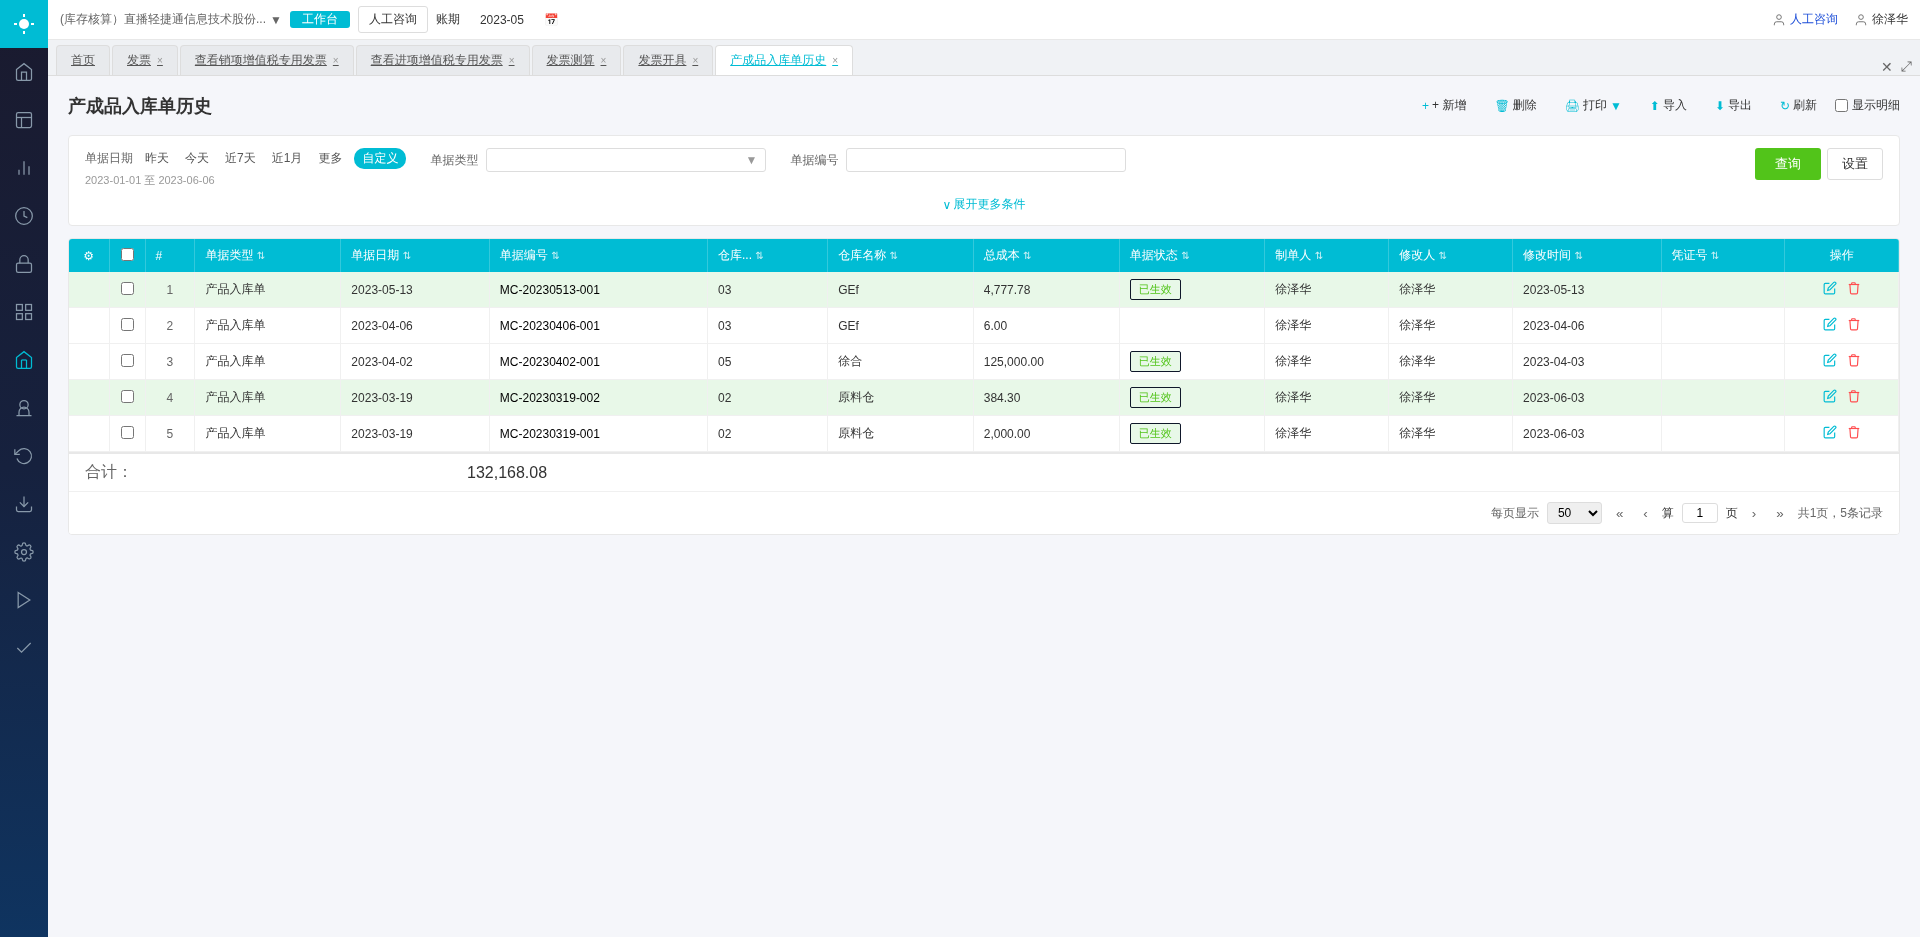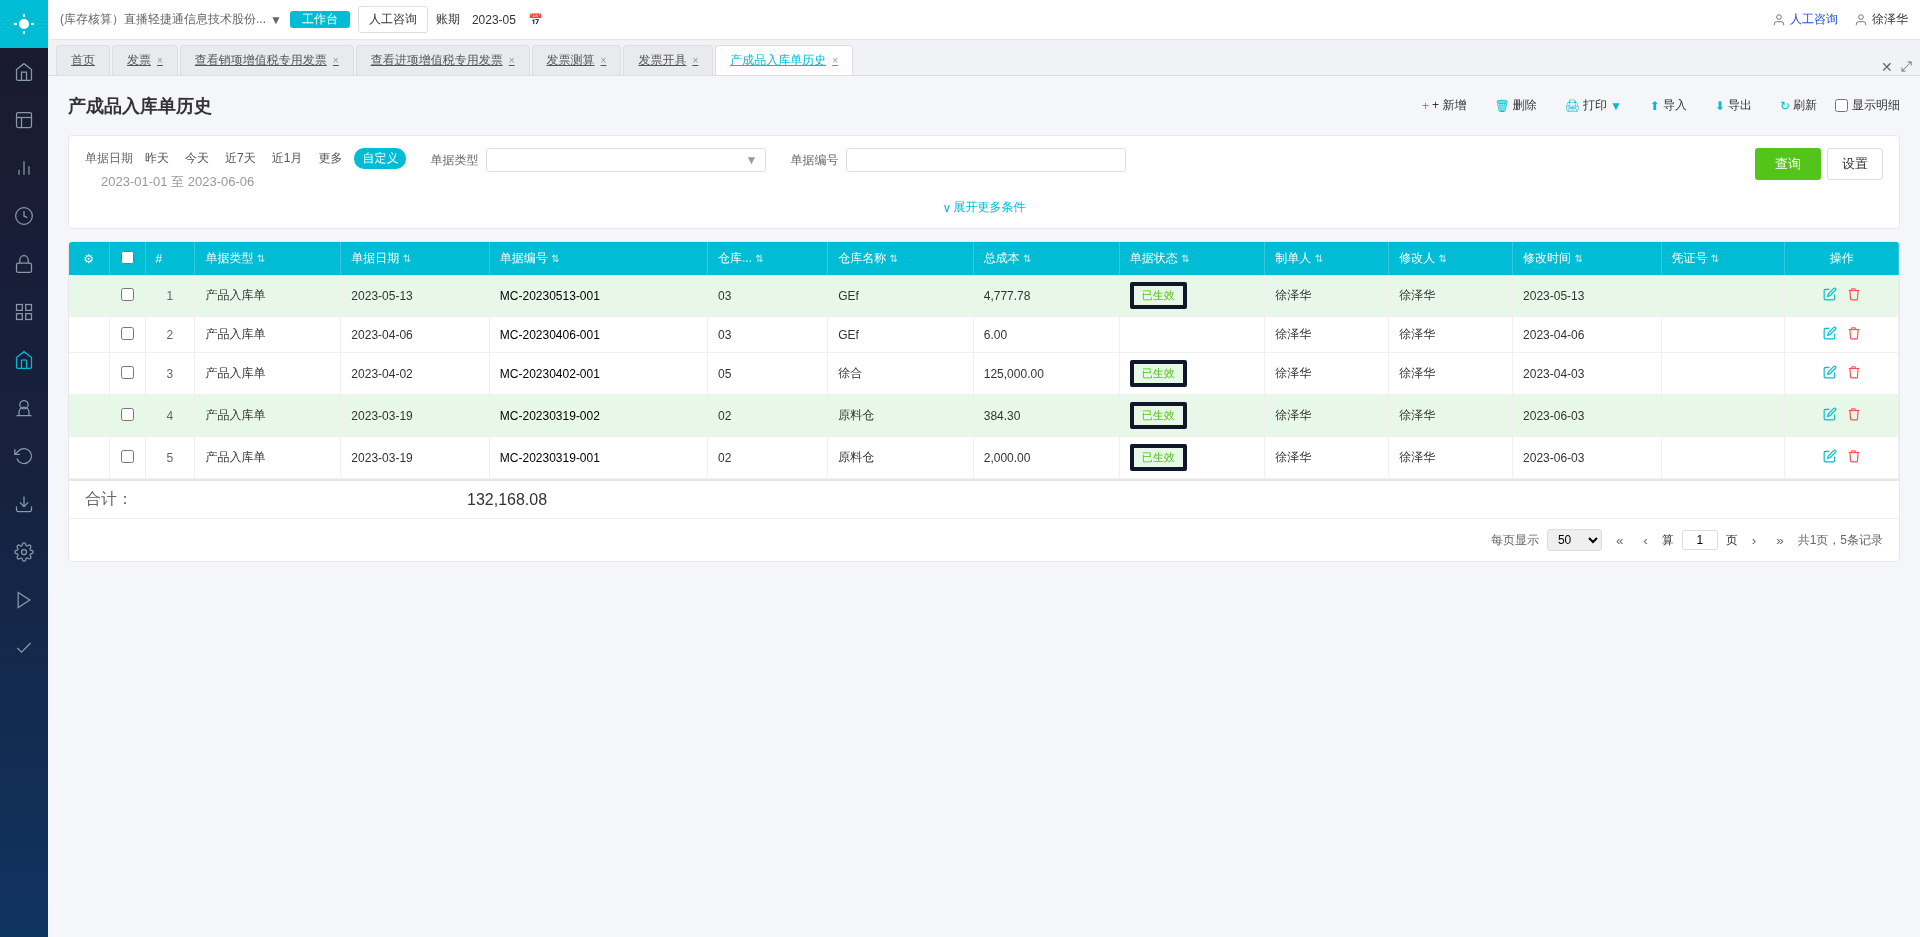--- a/index.html
+++ b/index.html
@@ -18,21 +18,21 @@
     
     .main-content { flex: 1; display: flex; flex-direction: column; background: #f5f6fa; }
 
     
     .top-header { height: 40px; background: white; display: flex; align-items: center; padding: 0 12px; border-bottom: 1px solid #e8e8e8; justify-content: space-between; }
     .top-header-left { display: flex; align-items: center; gap: 8px; }
     .company-name { font-size: 12px; color: #333; display: flex; align-items: center; gap: 4px; }
     .company-name span { color: #666; }
     .btn-workbench { background: #00bcd4; color: white; border: none; padding: 0 12px; border-radius: 3px; cursor: pointer; font-size: 12px; }
     .btn-cutoff { background: white; color: #333; border: 1px solid #ddd; padding: 4px 10px; border-radius: 3px; cursor: pointer; font-size: 12px; }
-    .accounting-period { font-size: 12px; color: #333; display: flex; align-items: center; gap: 12px; }
+    .accounting-period { font-size: 12px; color: #333; display: flex; align-items: center; gap: 20px; }
     .top-header-right { display: flex; align-items: center; gap: 16px; }
     .user-service { font-size: 12px; color: #1d4ed8; display: flex; align-items: center; gap: 4px; }
     .user-name { font-size: 12px; color: #333; display: flex; align-items: center; gap: 4px; }
 
     
     .tab-bar { height: 36px; background: #f0f2f5; display: flex; align-items: flex-end; padding: 0 8px; border-bottom: 1px solid #ddd; gap: 2px; }
     .tab { height: 30px; padding: 0 14px; display: flex; align-items: center; gap: 6px; background: #e8eaed; border-radius: 4px 4px 0 0; cursor: pointer; font-size: 12px; color: #555; border: 1px solid #ddd; border-bottom: none; text-decoration: underline; }
     .tab.active { background: white; color: #00bcd4; font-weight: 500; }
     .tab-close { color: #999; font-size: 10px; cursor: pointer; }
     .window-controls { margin-left: auto; display: flex; gap: 8px; align-items: center; }
@@ -44,21 +44,21 @@
     .page-title { font-size: 18px; font-weight: 600; color: #333; }
     .toolbar { display: flex; gap: 8px; align-items: center; }
     .toolbar-btn { display: flex; align-items: center; gap: 3px; padding: 5px 10px; border: none; background: none; cursor: pointer; font-size: 12px; color: #333; }
 
     
     .filter-area { background: white; border-radius: 4px; padding: 12px 16px; margin-bottom: 12px; border: 1px solid #e8e8e8; }
     .filter-group { display: flex; align-items: center; gap: 8px; }
     .filter-label { font-size: 12px; color: #666; white-space: nowrap; }
     .date-shortcut { font-size: 12px; color: #555; cursor: pointer; padding: 2px 4px; }
     .date-shortcut.custom { background: #00bcd4; color: white; padding: 2px 8px; border-radius: 10px; }
-    .date-range-text { font-size: 13px; color: #999; margin-left: 16px; }
+    .date-range-text { font-size: 11px; color: #999; }
     .filter-select { border: 1px solid #ddd; border-radius: 3px; padding: 4px 8px; font-size: 12px; min-width: 200px; color: #333; display: flex; align-items: center; justify-content: space-between; cursor: pointer; }
     .filter-input { border: 1px solid #ddd; border-radius: 3px; padding: 4px 8px; font-size: 12px; min-width: 200px; color: #333; }
     .expand-more { color: #00bcd4; font-size: 12px; cursor: pointer; display: flex; align-items: center; gap: 2px; }
     .btn-query { background: #52c41a; color: white; border: none; padding: 6px 20px; border-radius: 3px; cursor: pointer; font-size: 13px; font-weight: 500; }
     .btn-reset { background: white; color: #333; border: 1px solid #ddd; padding: 6px 14px; border-radius: 3px; cursor: pointer; font-size: 13px; }
 
     
     .table-container { background: white; border-radius: 4px; border: 1px solid #e8e8e8; overflow: hidden; }
     table { width: 100%; border-collapse: collapse; }
     thead tr { background: #00bcd4; color: white; }
@@ -67,21 +67,21 @@
     thead th.col-check { width: 36px; text-align: center; }
     thead th.col-ops { text-align: center; }
     thead th .sort-icon { font-size: 10px; color: rgba(255,255,255,0.8); }
     tbody tr { border-bottom: 1px solid #f0f0f0; }
     tbody tr.row-highlighted { background: #e8f8e8; }
     tbody td { padding: 7px 10px; font-size: 12px; color: #333; border-right: 1px solid #f0f0f0; }
     tbody td.col-check { text-align: center; }
     tbody td.col-num { text-align: center; color: #666; }
     .link-text { color: #000000; cursor: pointer; margin-top: 31px; }
     .status-badge { display: inline-block; padding: 2px 8px; border-radius: 2px; font-size: 11px; }
-    .status-active { background: #e8f8e8; color: #52c41a; border: 4px solid #0f172a; }
+    .status-active { background: #e8f8e8; color: #52c41a; border: 1px solid #0f172a; }
     .ops-btns { display: flex; gap: 6px; justify-content: center; }
     .op-btn { background: none; border: none; cursor: pointer; color: #00bcd4; font-size: 13px; padding: 2px; }
     .op-btn.del { color: #ff4d4f; }
 
     
     .table-footer { background: white; border-top: 2px solid #e8e8e8; padding: 8px 16px; display: flex; align-items: center; font-size: 16px; }
     .footer-label { color: #666; }
     .footer-total { color: #333; font-weight: 500; }
 
     

